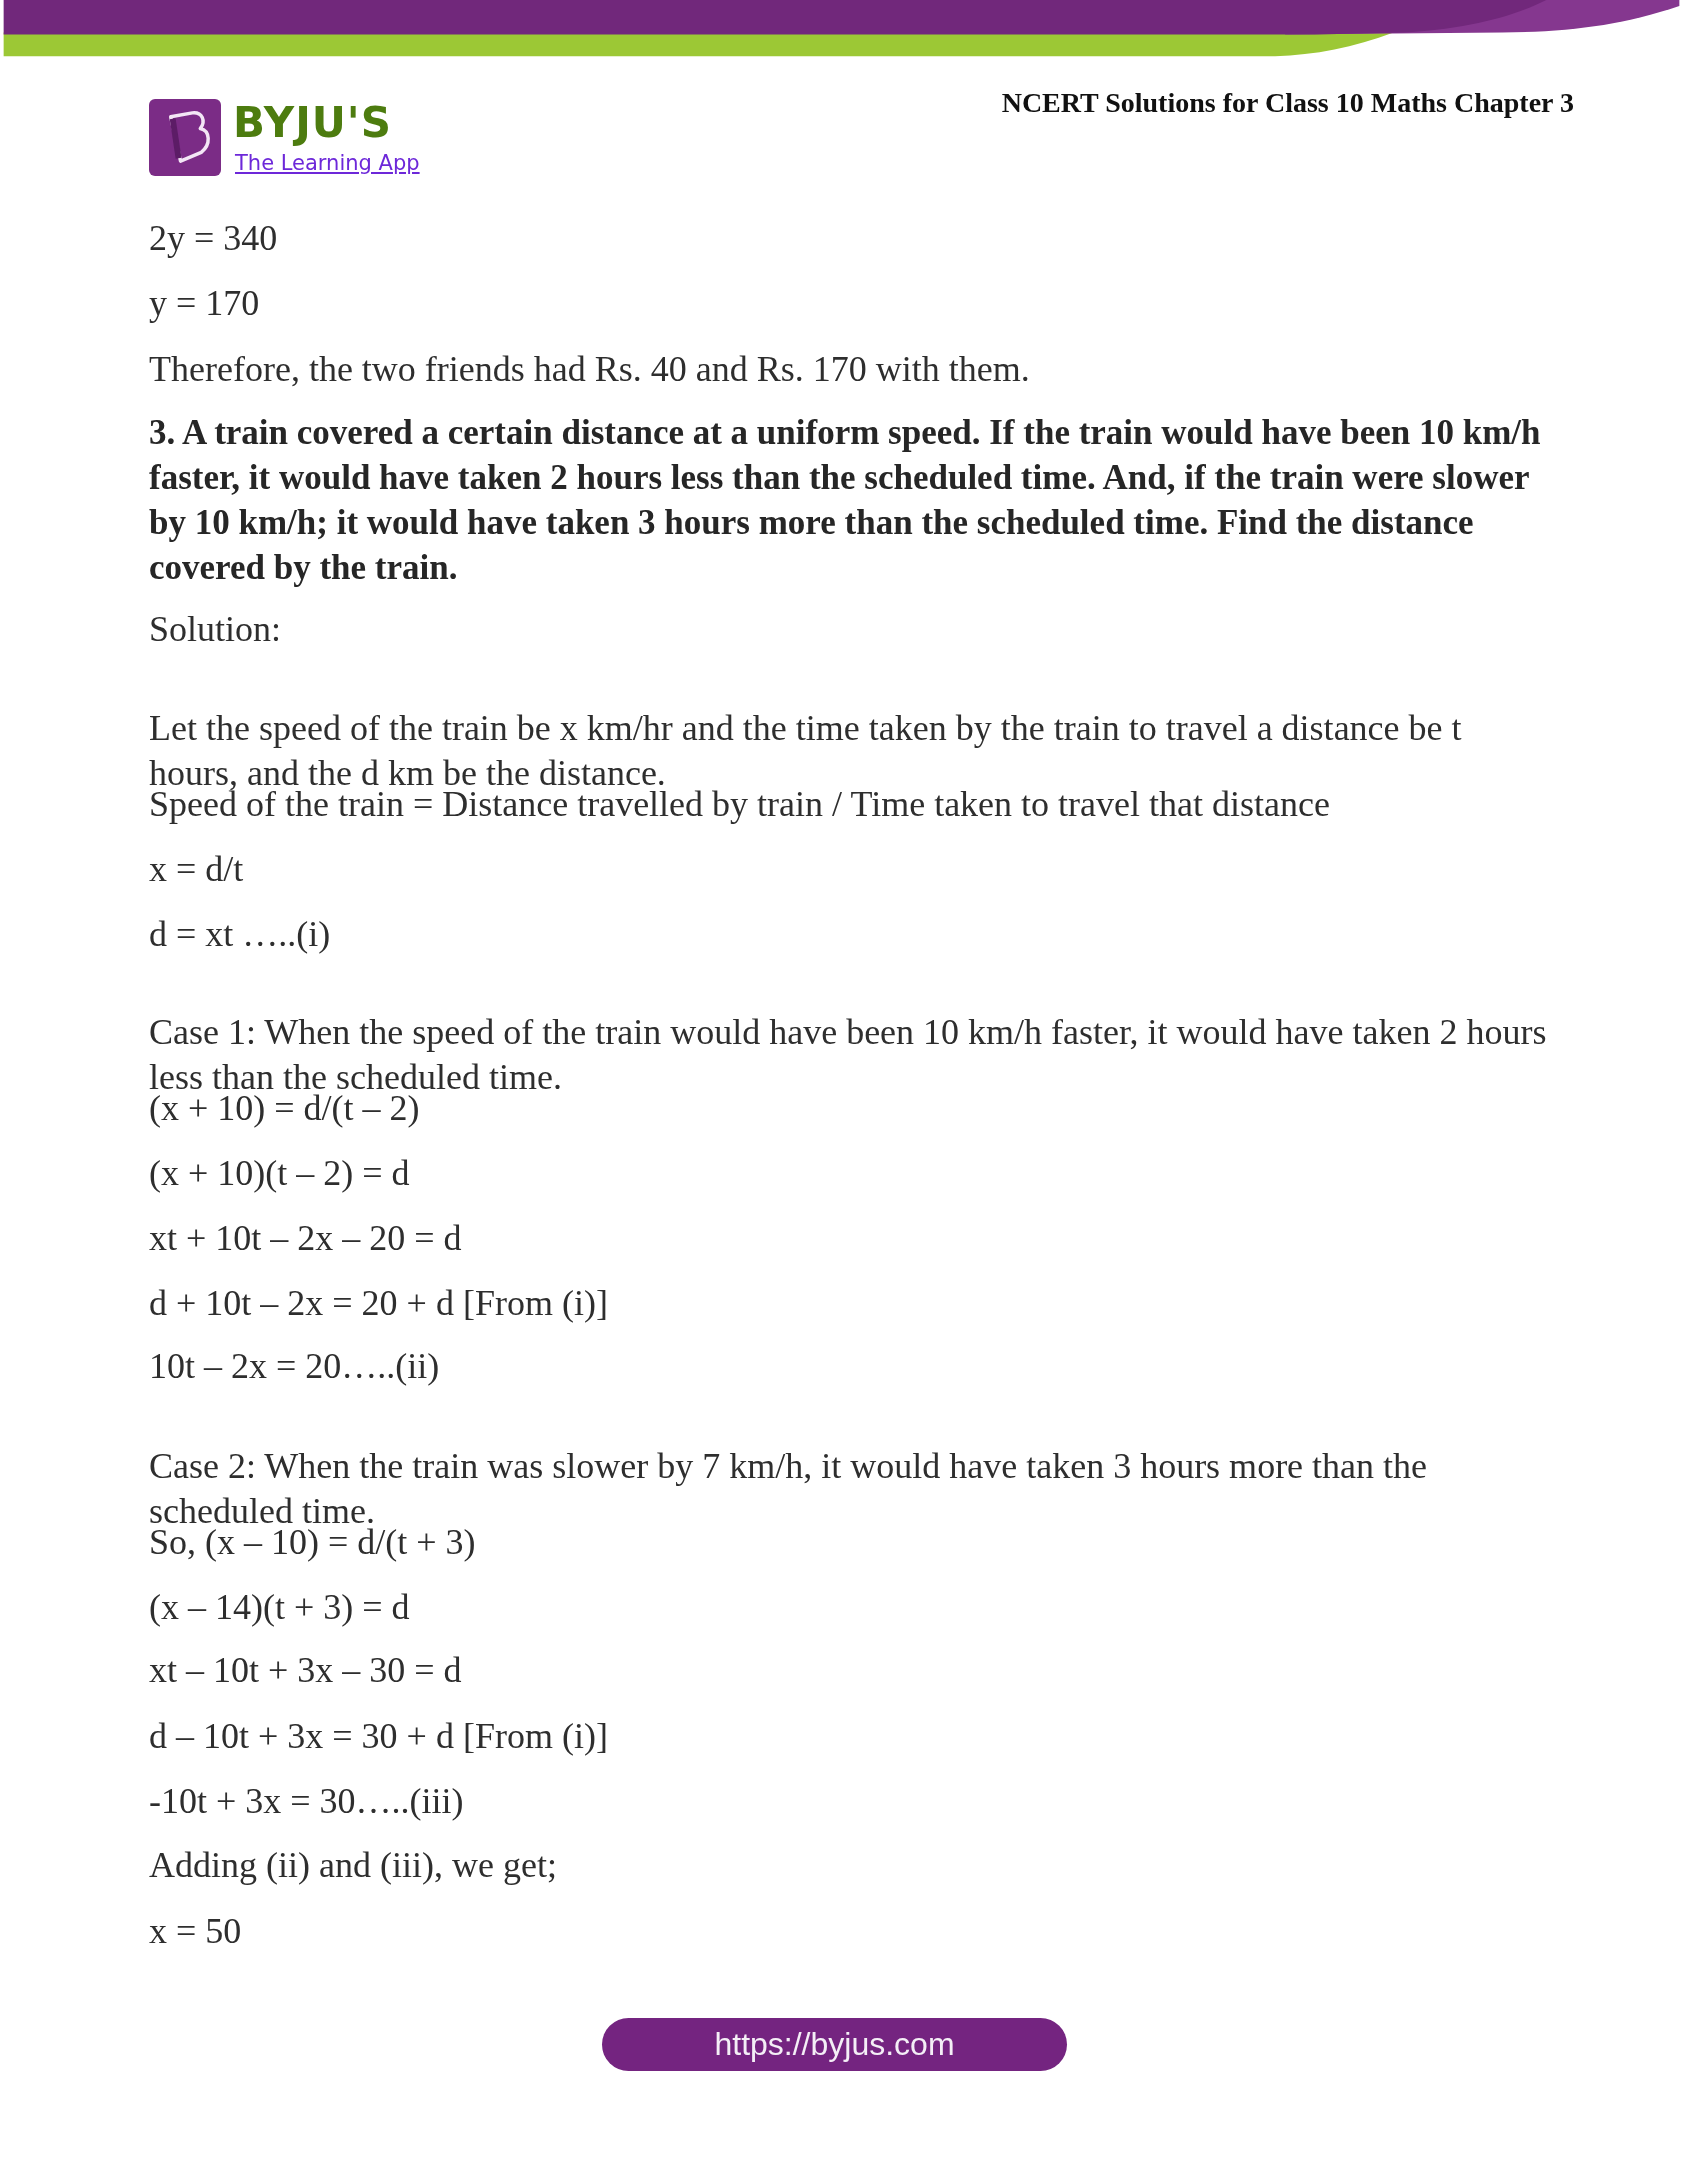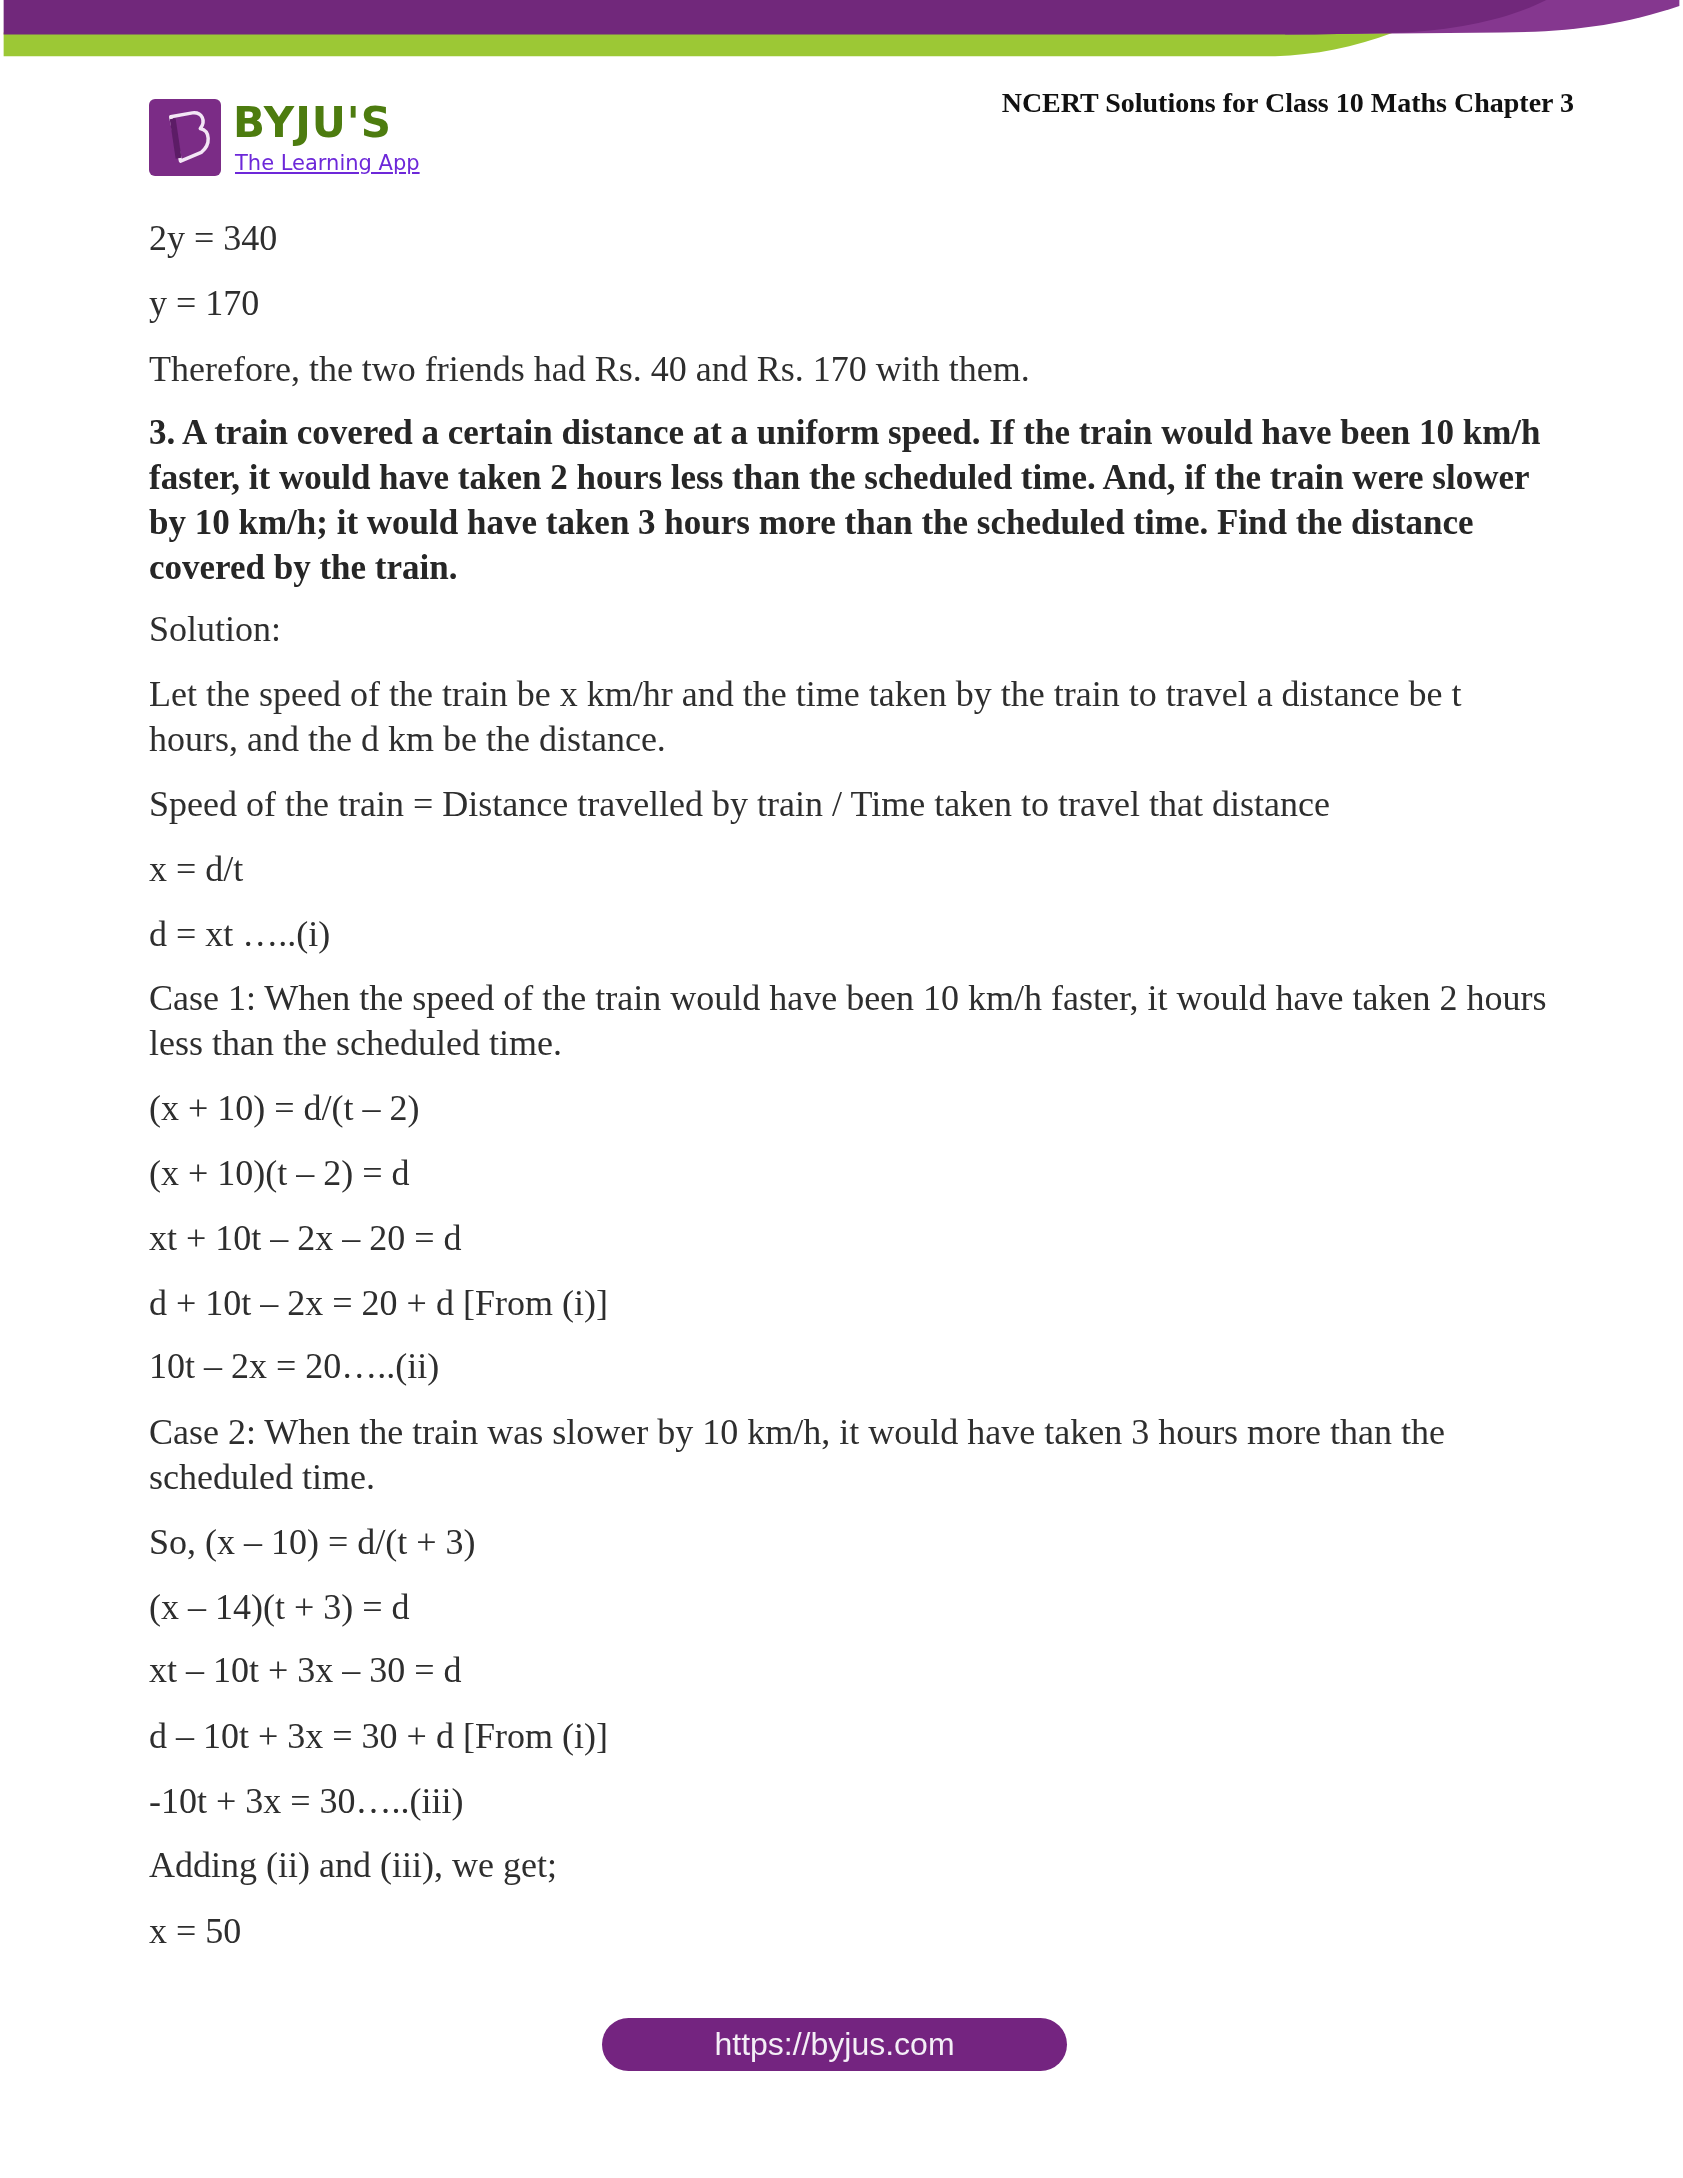--- a/index.html
+++ b/index.html
@@ -9,21 +9,21 @@
   .logo { position:absolute; left:149px; top:99px; width:297px; height:79px; }
   .logo-box { position:absolute; left:0; top:0; width:72px; height:77px; background:#7b2c86; border-radius:6px; }
   .logo-box svg { position:absolute; left:0; top:0; }
   .logo-name { position:absolute; left:84px; top:-4px; font-family:"DejaVu Sans", sans-serif; font-weight:bold;
                font-size:42px; color:#4d7c0f; letter-spacing:1px; line-height:55px; }
   .logo-tag { position:absolute; left:86px; top:51px; font-family:"DejaVu Sans", sans-serif; font-size:21px;
               color:#6d28d9; line-height:26px; white-space:nowrap;text-decoration:underline; }
   .doc-title { position:absolute; right:109px; top:85px; text-align:right; font-weight:bold; font-size:28px;
                line-height:35px; color:#111; }
   .line { position:absolute; left:149px; font-size:36px; line-height:44px; white-space:nowrap; color:#2e2e2e; }
-  .para { position:absolute; left:149px; width:1406px; font-size:36px; line-height:45px; color:#2e2e2e; }
+  .para { position:absolute; left:149px; width:1406px; font-size:36px; line-height:45px; color:#2e2e2e;margin-top:34px; }
   .q { position:absolute; left:149px; width:1406px; font-size:35px; line-height:45px; font-weight:bold; color:#262626; }
   .pill { position:absolute; left:602px; top:2018px; width:465px; height:53px; border-radius:27px; background:#742480;
           color:#f4eef6; font-family:"Liberation Sans", sans-serif; font-size:32px; line-height:53px; text-align:center; }
 </style>
 </head>
 <body>
 
 <svg class="band" viewBox="0 0 1700 70" width="1683" height="69">
   <path d="M0 33 L1410 33 C1370 48 1330 56 1290 57 L0 57 Z" fill="#9cc835"></path>
   <path d="M1300 0 L1700 0 L1700 6 C1640 26 1590 32 1520 33 L1300 35 Z" fill="#85378f"></path>
@@ -58,21 +58,21 @@
 <div class="line" style="top:847px">x = d/t</div>
 <div class="line" style="top:912px">d = xt …..(i)</div>
 
 <div class="para" style="top:976px">Case 1: When the speed of the train would have been 10 km/h faster, it would have taken 2 hours less than the scheduled time.</div>
 <div class="line" style="top:1086px">(x + 10) = d/(t – 2)</div>
 <div class="line" style="top:1151px">(x + 10)(t – 2) = d</div>
 <div class="line" style="top:1216px">xt + 10t – 2x – 20 = d</div>
 <div class="line" style="top:1281px">d + 10t – 2x = 20 + d [From (i)]</div>
 <div class="line" style="top:1344px">10t – 2x = 20…..(ii)</div>
 
-<div class="para" style="top:1410px">Case 2: When the train was slower by 10 km/h, it would have taken 3 hours more than the scheduled time.</div>
+<div class="para" style="top:1410px">Case 2: When the train was slower by 7 km/h, it would have taken 3 hours more than the scheduled time.</div>
 <div class="line" style="top:1520px">So, (x – 10) = d/(t + 3)</div>
 <div class="line" style="top:1585px">(x – 14)(t + 3) = d</div>
 <div class="line" style="top:1648px">xt – 10t + 3x – 30 = d</div>
 <div class="line" style="top:1714px">d – 10t + 3x = 30 + d [From (i)]</div>
 <div class="line" style="top:1779px">-10t + 3x = 30…..(iii)</div>
 <div class="line" style="top:1843px">Adding (ii) and (iii), we get;</div>
 <div class="line" style="top:1909px">x = 50</div>
 
 <div class="pill">https://byjus.com</div>
 

